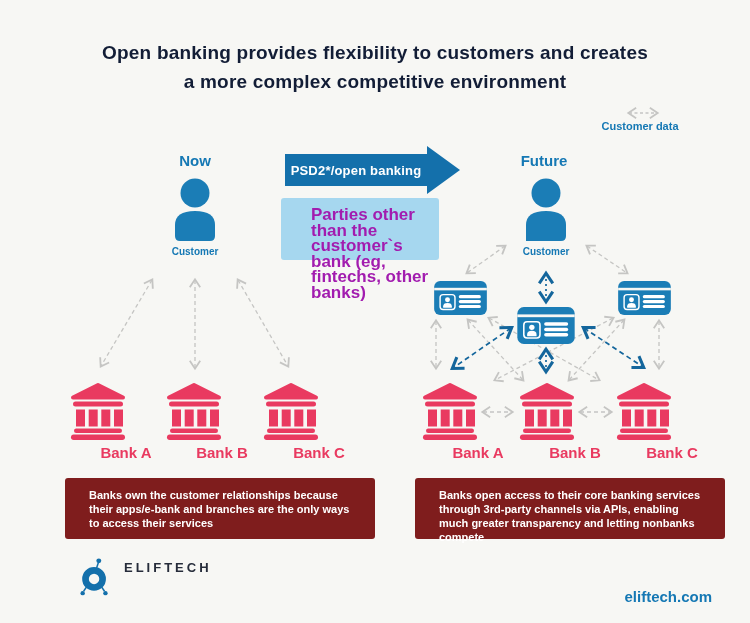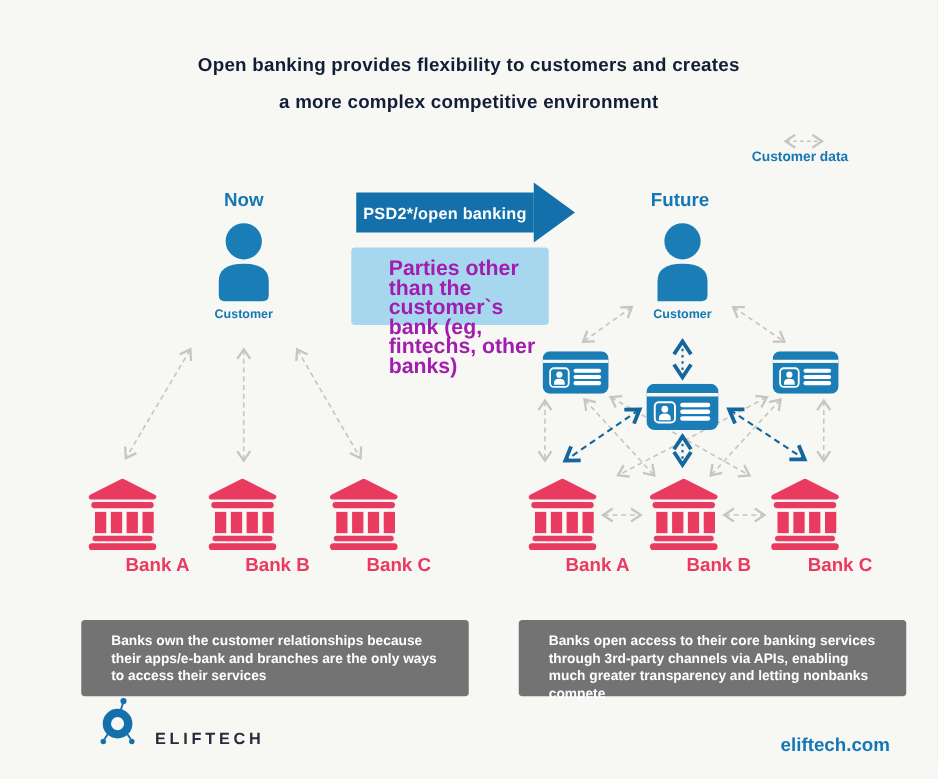--- a/index.html
+++ b/index.html
@@ -3,21 +3,21 @@
 <meta charset="utf-8">
 <style>
   html,body{margin:0;padding:0;background:#e9e9e7;}
   .canvas{
     position:relative;width:750px;height:623px;background:#f7f7f4;
     font-family:"Liberation Sans",sans-serif;overflow:hidden;margin:0 auto;
   }
   .abs{position:absolute;}
   .title{
     top:38px;left:0;width:750px;text-align:center;
-    color:#121d36;font-size:15px;font-weight:bold;line-height:29px;letter-spacing:.2px;
+    color:#121d36;font-size:19px;font-weight:bold;line-height:29px;letter-spacing:.2px;
   }
   .legend{top:104px;left:592px;width:96px;text-align:center;}
   .legend-label{color:#1578b4;font-size:11px;font-weight:bold;margin-top:2px;}
   .col-heading{font-size:15px;font-weight:bold;color:#1578b4;transform:translateX(-50%);}
   .customer-label{font-size:10px;font-weight:bold;color:#1578b4;transform:translateX(-50%);}
   .bank-label{font-size:15px;font-weight:bold;color:#e93a60;transform:translateX(-50%);white-space:nowrap;margin-left:28px;}
   .psd2-bar{
     left:285px;top:154px;width:142px;height:32px;background:#1470ab;
     display:flex;align-items:center;justify-content:center;
     color:#fff;font-size:13px;font-weight:bold;letter-spacing:.2px;white-space:nowrap;
@@ -26,25 +26,25 @@
     left:427px;top:146px;width:0;height:0;
     border-top:24px solid transparent;border-bottom:24px solid transparent;
     border-left:33px solid #1470ab;
   }
   .note-box{
     left:281px;top:198px;width:158px;height:62px;background:#a6d7ef;border-radius:3px;
     box-sizing:border-box;padding:9px 8px 0 30px;
     color:#a21caf;font-size:17px;font-weight:bold;line-height:15.5px;
   }
   .caption-box{
-    top:496px;width:310px;height:61px;background:#737373;border-radius:3px;
+    top:478px;width:310px;height:61px;background:#7f1d1d;border-radius:3px;
     box-sizing:border-box;padding:10px 22px 0 24px;
     color:#ffffff;font-size:11px;font-weight:bold;line-height:14px;
   }
-  .footer-logo{left:76px;top:556px;display:flex;align-items:flex-end;}
+  .footer-logo{left:76px;top:556px;display:flex;align-items:flex-start;}
   .logo-text{color:#262c3a;font-size:13px;font-weight:600;letter-spacing:3px;margin-left:10px;margin-top:4px;}
   .website{right:38px;top:588px;color:#1578b4;font-size:15px;font-weight:bold;}
   svg{display:block;}
   .arrows-layer{left:0;top:0;pointer-events:none;}
 </style>
 </head>
 <body>
 
 <div class="canvas">
 

